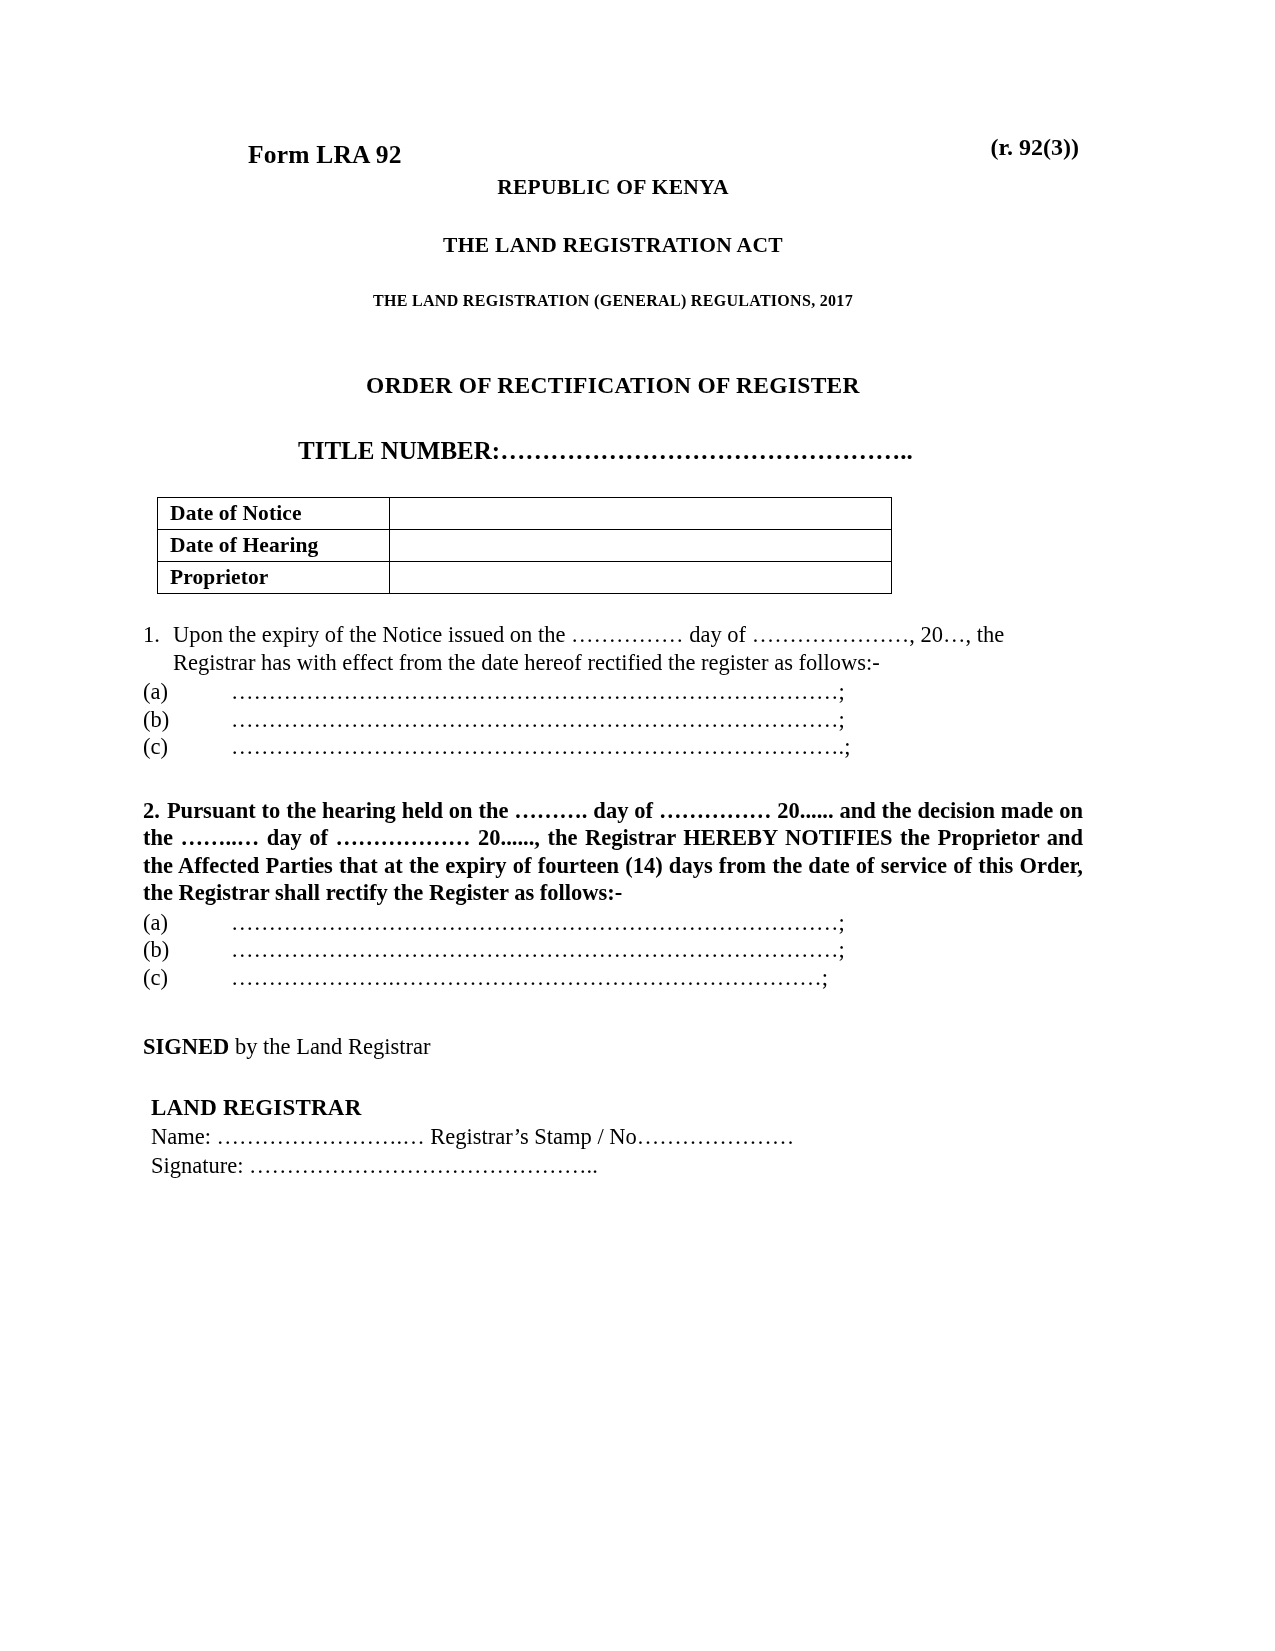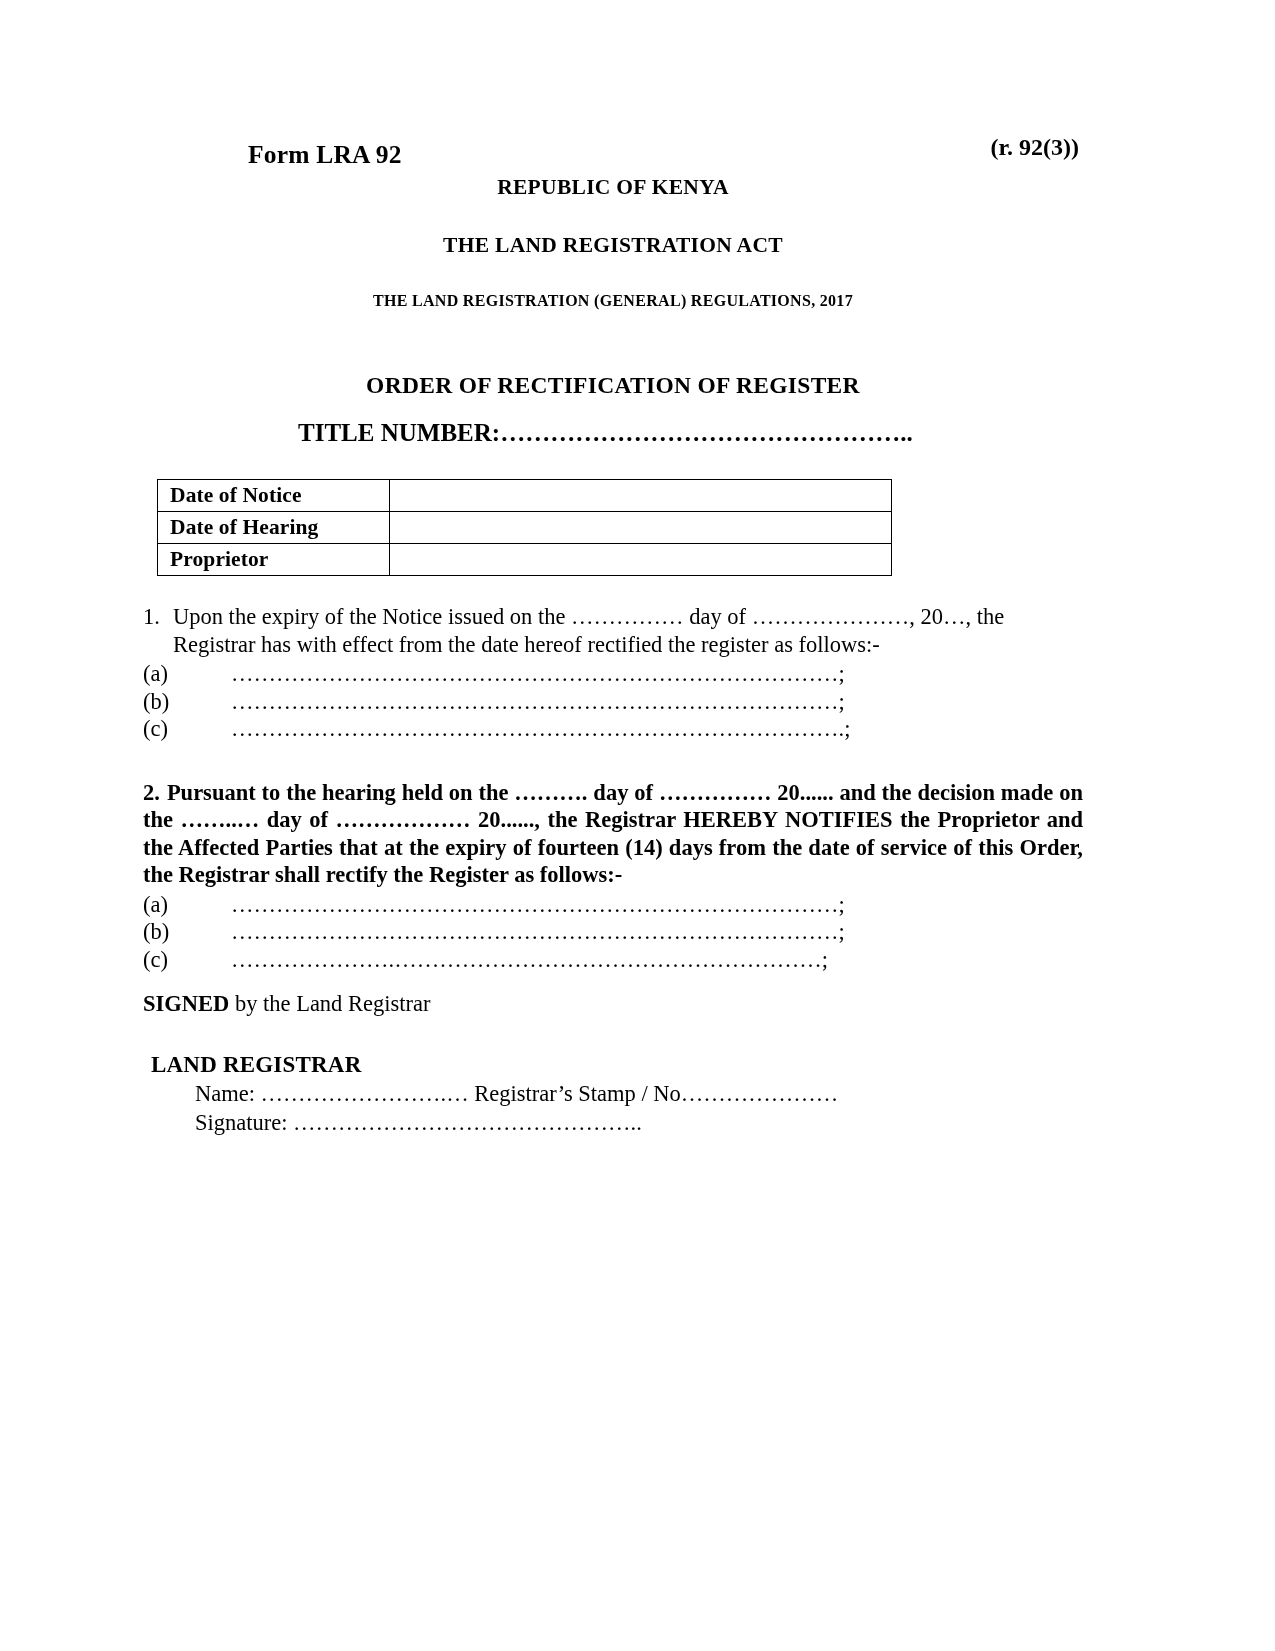--- a/index.html
+++ b/index.html
@@ -68,21 +68,21 @@
     font-size: 16px;
     letter-spacing: 0.3px;
     margin-top: 34px;
   }
   .order-title {
     font-size: 23.5px;
     letter-spacing: 0.3px;
     margin-top: 62px;
   }
   .title-number {
-    margin-top: 20px;
+    margin-top: 38px;
     font-size: 25px;
     font-weight: bold;
     padding-left: 155px;
     white-space: nowrap;
   }
   .title-number .dots {
     font-weight: bold;
     letter-spacing: 0px;
   }
 
@@ -146,35 +146,35 @@
   }
   .list-item .tag {
     display: inline-block;
     width: 88px;
   }
   .dots { letter-spacing: 0; }
 
   
   .signed {
     font-size: 22.5px;
-    margin-top: 18px;
+    margin-top: 43px;
   }
   .signed b { font-weight: bold; }
   .registrar-block {
     margin-top: 33px;
     padding-left: 8px;
     font-size: 22.5px;
     line-height: 29px;
   }
   .registrar-heading {
     font-weight: bold;
     font-size: 23px;
     letter-spacing: 0.2px;
   }
-  .nowrap { white-space: nowrap; margin-left: 44px; }
+  .nowrap { white-space: nowrap; }
 </style>
 </head>
 <body>
 
 <div class="page">
   <div class="content">
 
     <div class="header-row">
       <div class="form-code">Form LRA 92</div>
       <div class="reg-ref">(r. 92(3))</div>

